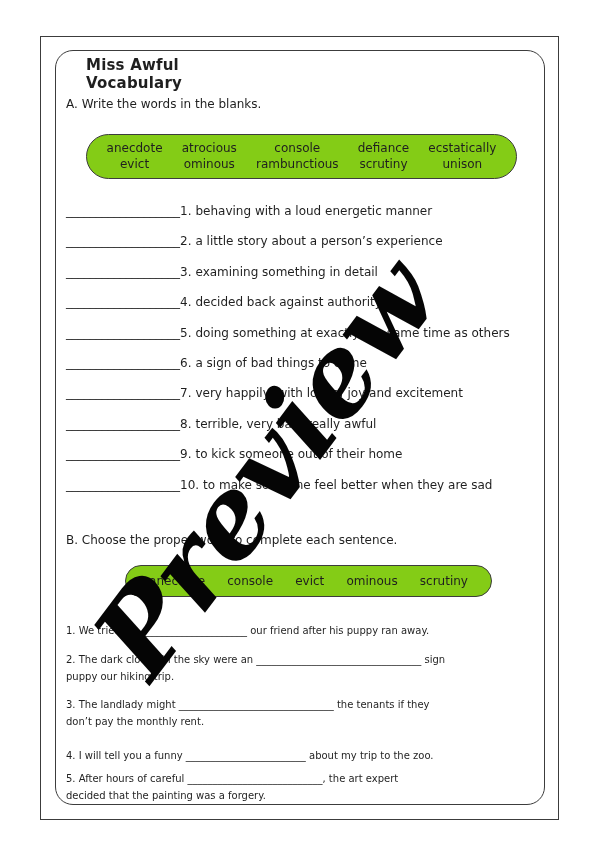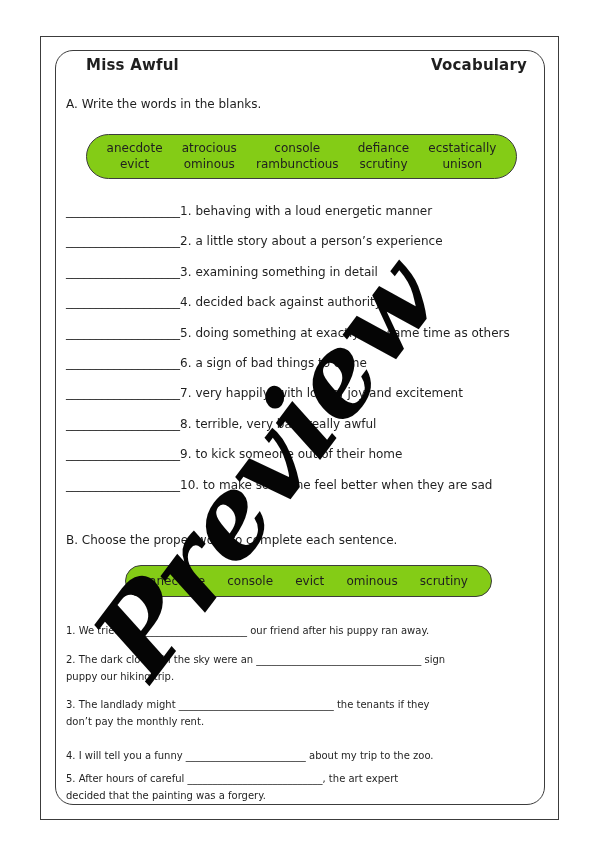--- a/index.html
+++ b/index.html
@@ -13,21 +13,21 @@
     position:absolute;left:40px;top:36px;width:517px;height:782px;
     border:1.5px solid var(--border,#3c3c3c);background:#fff;
   }
   .inner-rect{
     position:absolute;left:55px;top:50px;width:488px;height:753px;
     border:1.4px solid var(--border,#3c3c3c);border-radius:18px;background:#fff;
   }
   .header-row{
     position:absolute;left:86px;top:56px;width:441px;
     display:flex;justify-content:space-between;align-items:baseline;
-    font-size:15px;font-weight:bold;letter-spacing:.2px;
+    font-size:15px;font-weight:bold;letter-spacing:.2px;flex-direction:column;
   }
   .sec-heading{
     position:absolute;left:66px;font-size:12px;line-height:17px;
   }
   .a-heading{top:96px;}
   .b-heading{top:532px;}
   .wordbank{
     position:absolute;border:1.4px solid var(--border,#3c3c3c);
     background:#84cc16;font-size:12px;
   }

